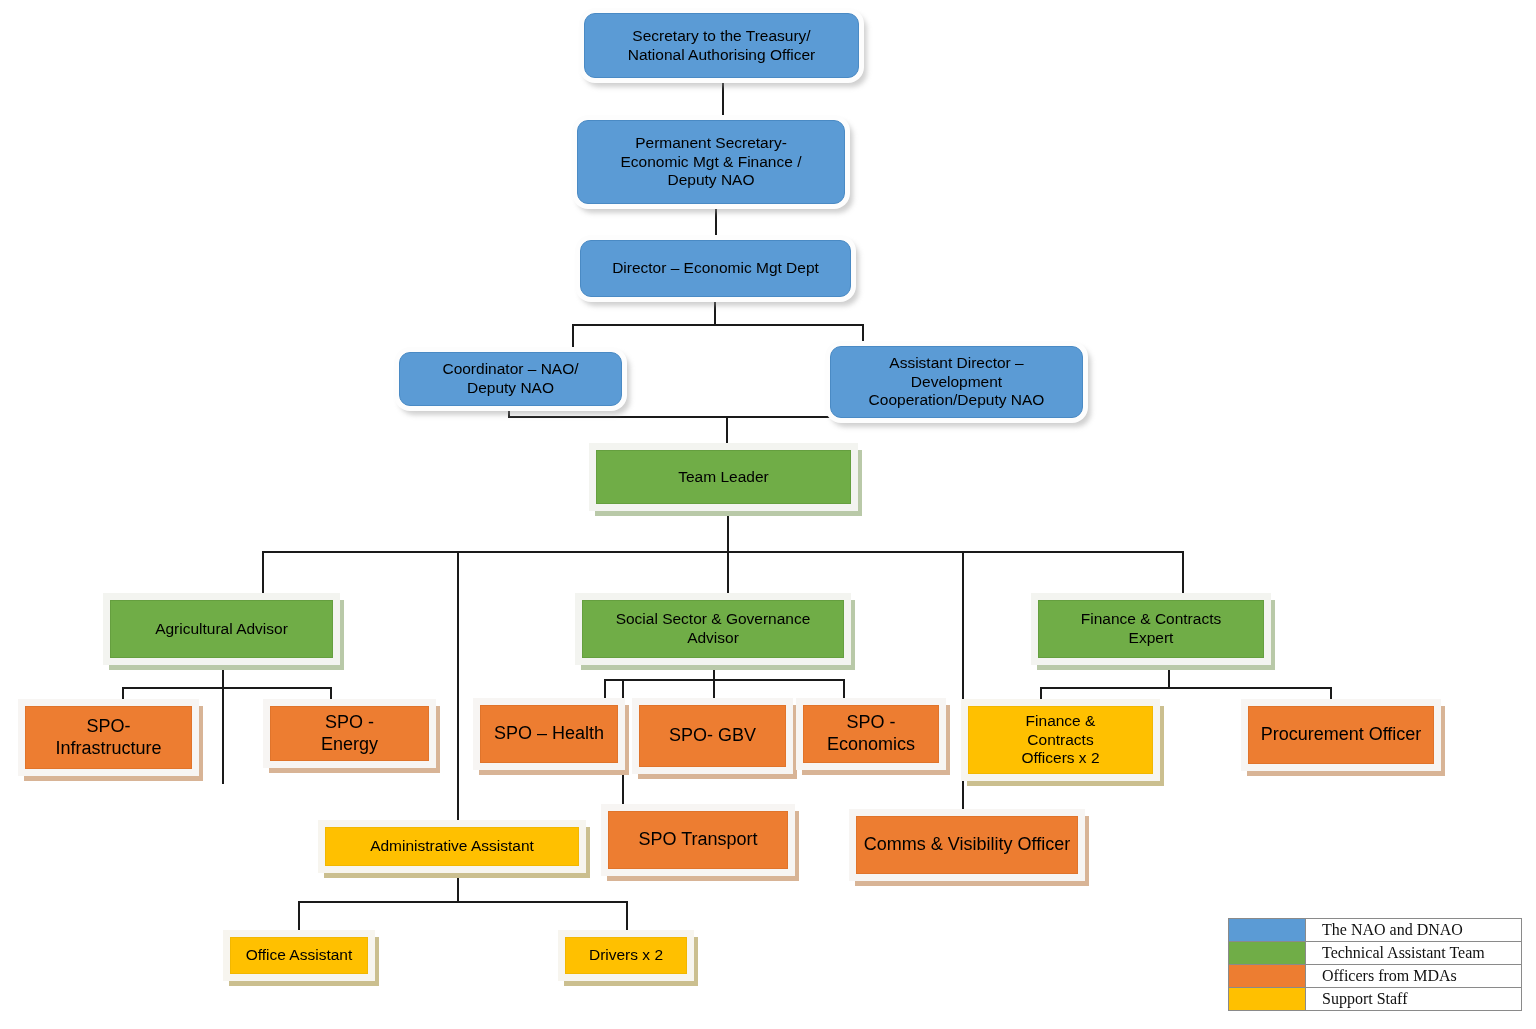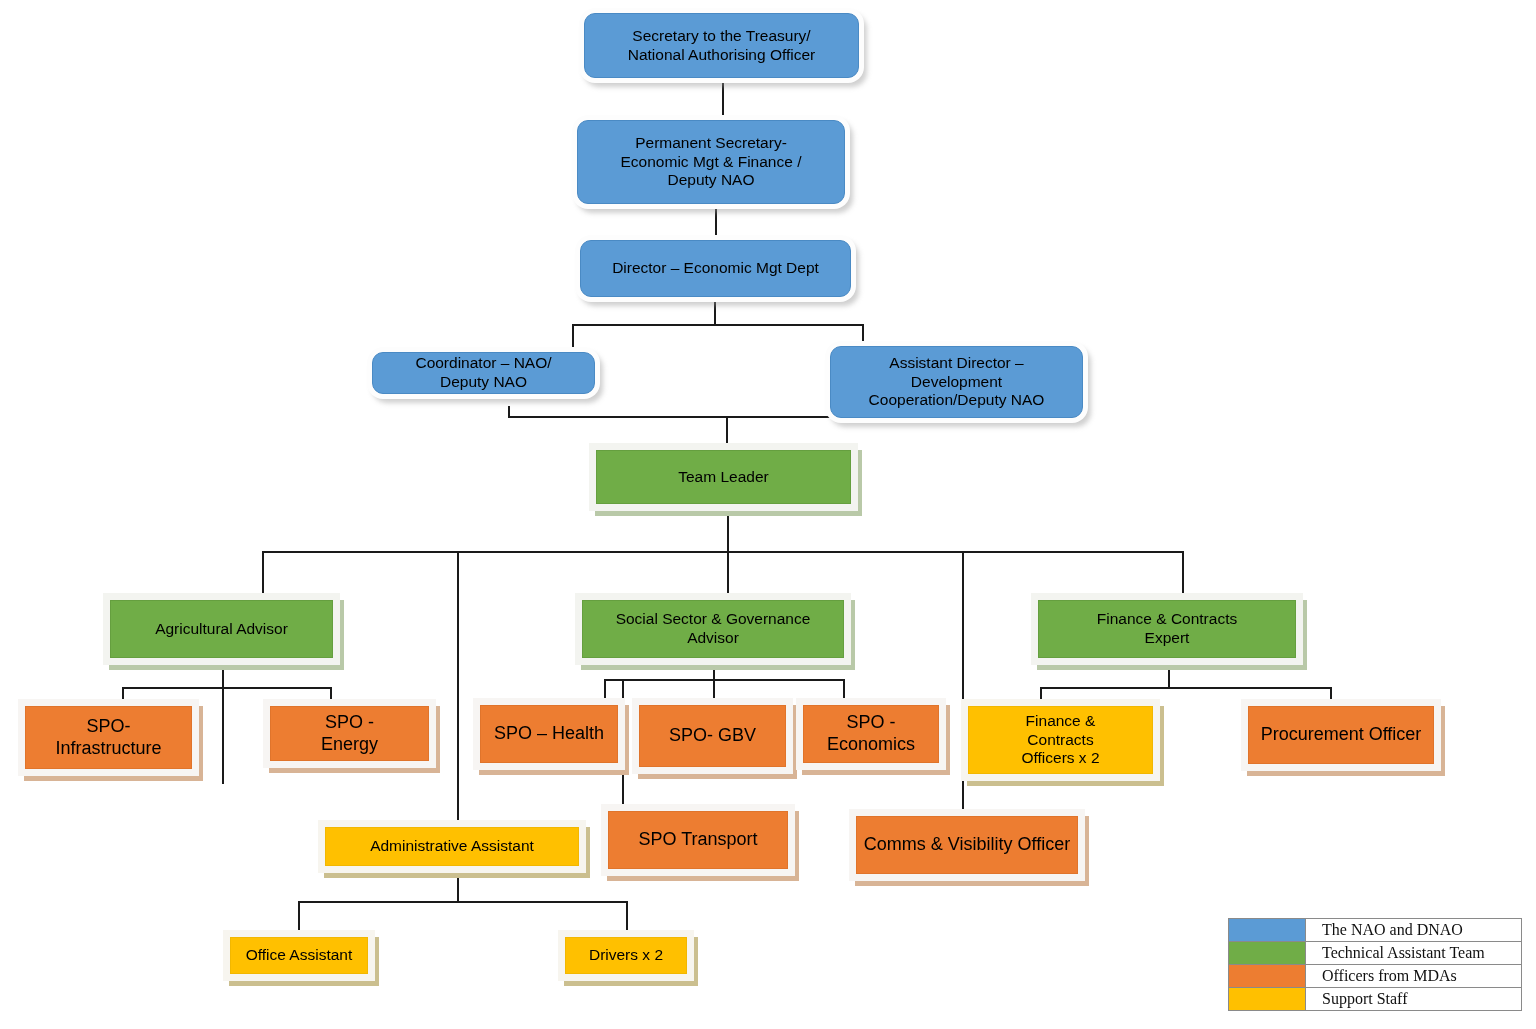--- a/index.html
+++ b/index.html
@@ -164,21 +164,21 @@
   <div class="node blue" style="left:577px;top:120px;width:268px;height:84px;">
     <span class="txt">Permanent Secretary-
 Economic Mgt &amp; Finance /
 Deputy NAO</span>
   </div>
 
   <div class="node blue" style="left:580px;top:240px;width:271px;height:57px;">
     <span class="txt">Director – Economic Mgt Dept</span>
   </div>
 
-  <div class="node blue" style="left:372px;top:352px;width:223px;height:42px;">
+  <div class="node blue" style="left:399px;top:352px;width:223px;height:54px;">
     <span class="txt">Coordinator – NAO/
 Deputy NAO</span>
   </div>
 
   <div class="node blue" style="left:830px;top:346px;width:253px;height:72px;">
     <span class="txt">Assistant Director –
 Development
 Cooperation/Deputy NAO</span>
   </div>
 
@@ -188,21 +188,21 @@
 
   <div class="node green" style="left:110px;top:600px;width:223px;height:58px;">
     <span class="txt">Agricultural Advisor</span>
   </div>
 
   <div class="node green" style="left:582px;top:600px;width:262px;height:58px;">
     <span class="txt">Social Sector &amp; Governance
 Advisor</span>
   </div>
 
-  <div class="node green" style="left:1038px;top:600px;width:258px;height:58px;">
+  <div class="node green" style="left:1038px;top:600px;width:226px;height:58px;">
     <span class="txt">Finance &amp; Contracts
 Expert</span>
   </div>
 
   <div class="node orange" style="left:25px;top:706px;width:167px;height:63px;">
     <span class="txt">SPO-
 Infrastructure</span>
   </div>
 
   <div class="node orange" style="left:270px;top:706px;width:159px;height:55px;">

